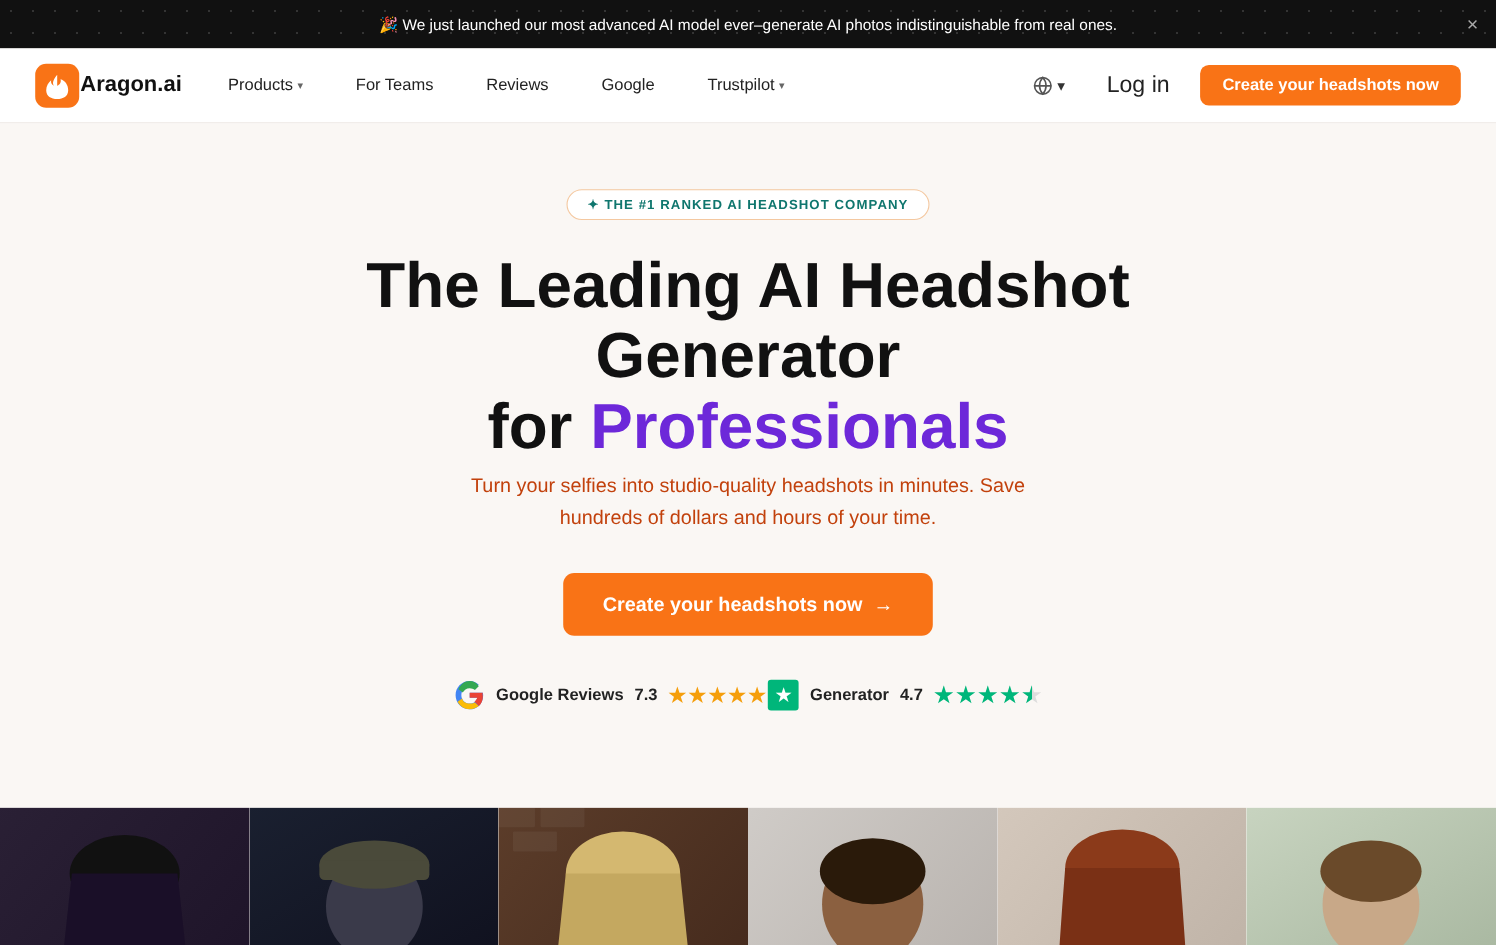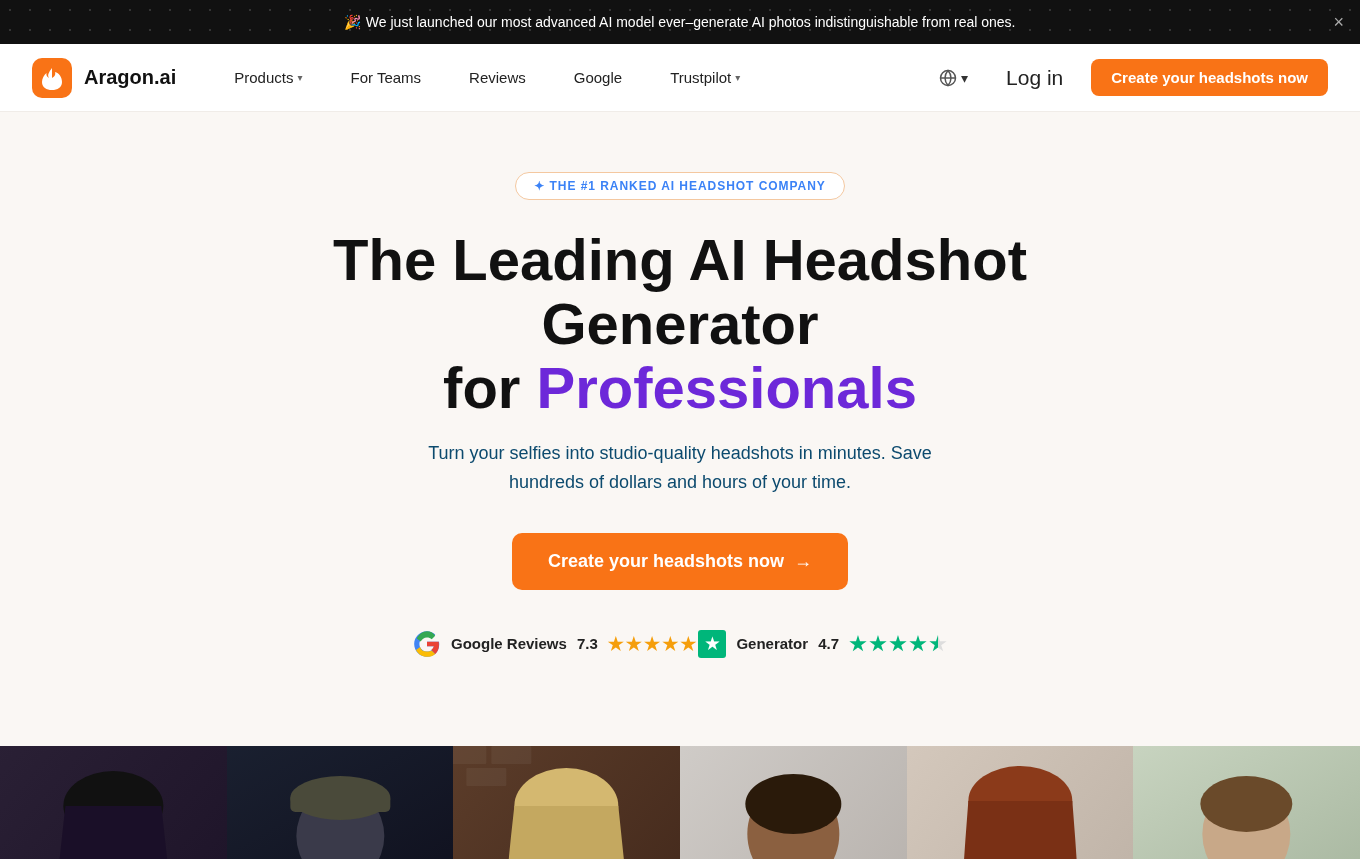--- a/index.html
+++ b/index.html
@@ -38,23 +38,23 @@
       align-items: center;
       padding: 0 32px;
       height: 68px;
       border-bottom: 1px solid #f0ece8;
       position: relative;
       z-index: 10;
     }
     .logo {
       display: flex;
       align-items: center;
-      gap: 12px;
+      gap: 1px;
       text-decoration: none;
-      margin-right: 44px;
+      margin-right: 28px;
     }
     .logo-icon {
       width: 40px;
       height: 40px;
       background: #f97316;
       border-radius: 10px;
       display: flex;
       align-items: center;
       justify-content: center;
     }
@@ -139,40 +139,40 @@
     .rank-badge {
       display: inline-flex;
       align-items: center;
       gap: 6px;
       background: #fff;
       border: 1.5px solid #f4c8a0;
       border-radius: 999px;
       padding: 6px 18px;
       font-size: 12px;
       font-weight: 700;
-      color: #3b82f6;
+      color: #0f766e;
       letter-spacing: 0.08em;
       margin-bottom: 28px;
     }
     .hero-title {
       font-size: 58px;
       font-weight: 800;
       color: #111;
       line-height: 1.1;
-      margin-bottom: 20px;
+      margin-bottom: 8px;
       max-width: 760px;
       margin-left: auto;
       margin-right: auto;
     }
     .hero-title .highlight {
       color: #6d28d9;
     }
     .hero-subtitle {
       font-size: 18px;
-      color: #0c4a6e;
+      color: #c2410c;
       line-height: 1.6;
       max-width: 520px;
       margin: 0 auto 36px;
     }
     .cta-btn-hero {
       display: inline-flex;
       align-items: center;
       gap: 10px;
       padding: 18px 36px;
       background: #f97316;

